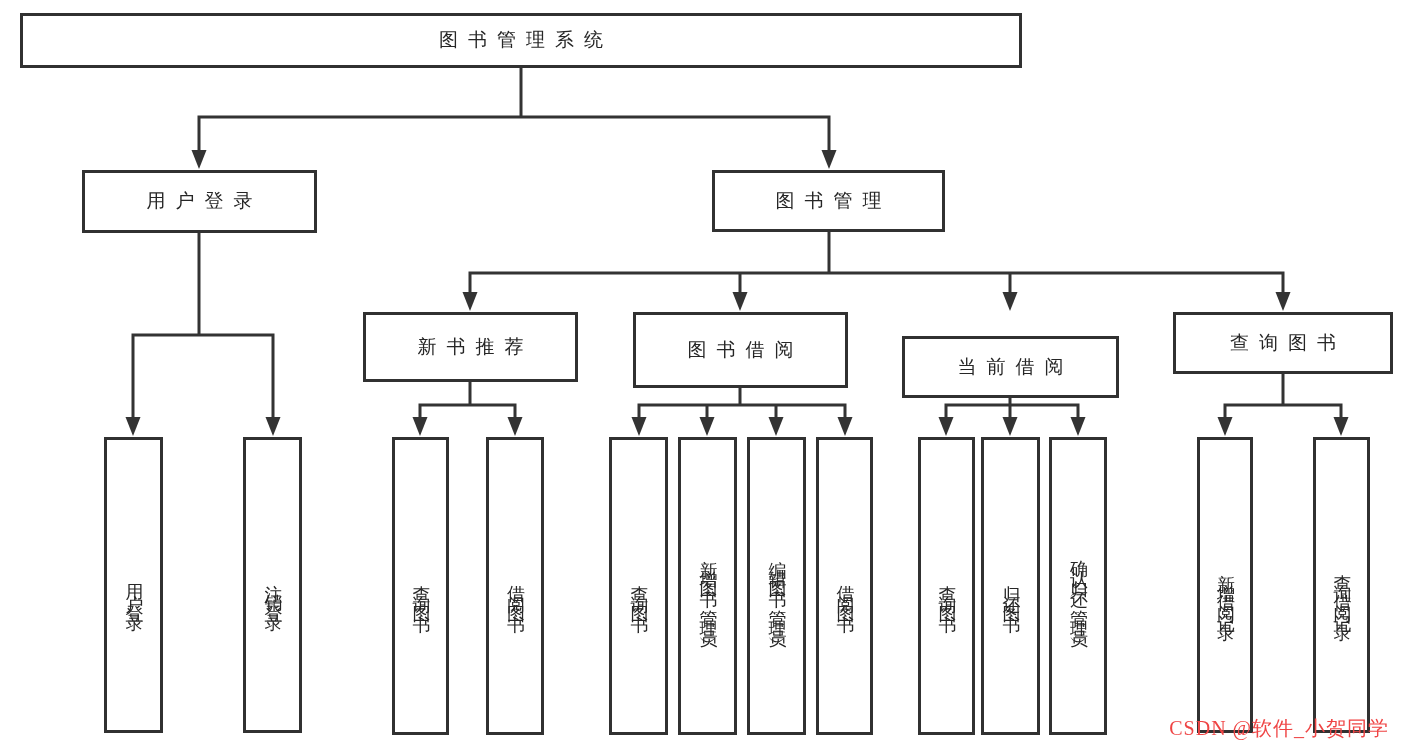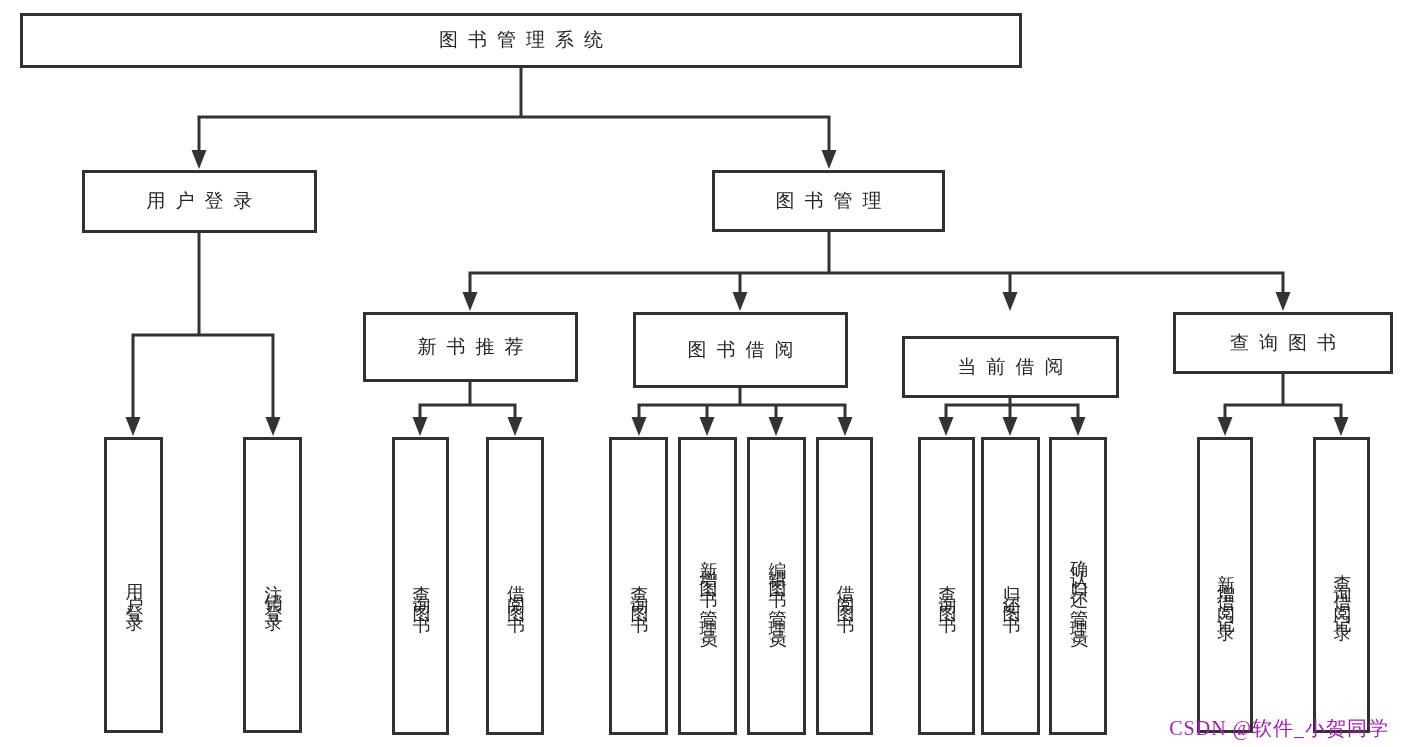--- a/index.html
+++ b/index.html
@@ -20,21 +20,21 @@
     font-size:19px; letter-spacing:10px; margin-right:-10px;
     white-space:nowrap; line-height:1.2;
   }
   .v-label {
     writing-mode:vertical-rl; text-orientation:mixed;
     font-size:18px; letter-spacing:10px; margin-bottom:-10px;
     line-height:1.1; white-space:nowrap;
   }
   .watermark {
     position:absolute; right:16px; top:715px; z-index:5;
-    font-size:20px; color:#a21caf; letter-spacing:1px; white-space:nowrap;
+    font-size:20px; color:#ef4444; letter-spacing:1px; white-space:nowrap;
   }
 </style>
 </head>
 <body>
 
 <div id="stage">
 
   <svg id="wires" width="1405" height="747" viewBox="0 0 1405 747">
     <g stroke="#333333" stroke-width="3" fill="none">
 

